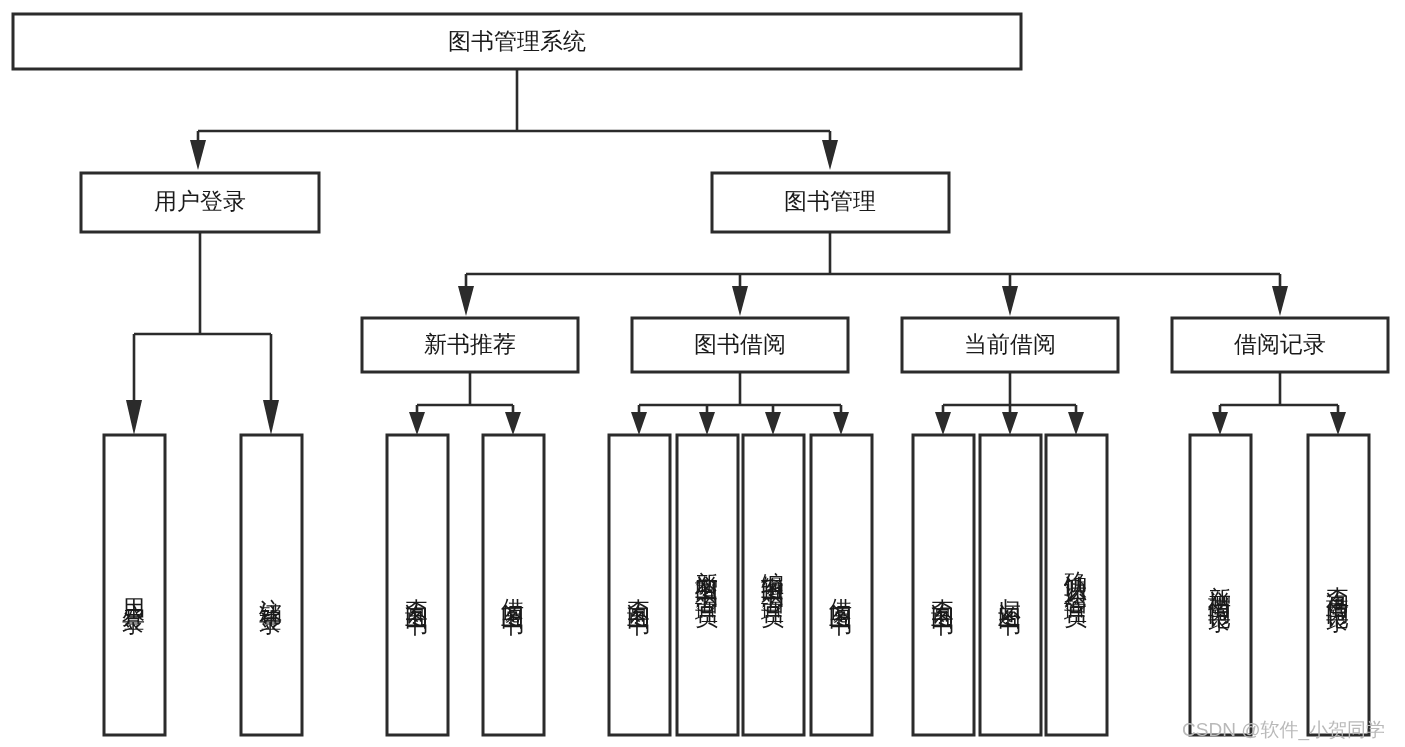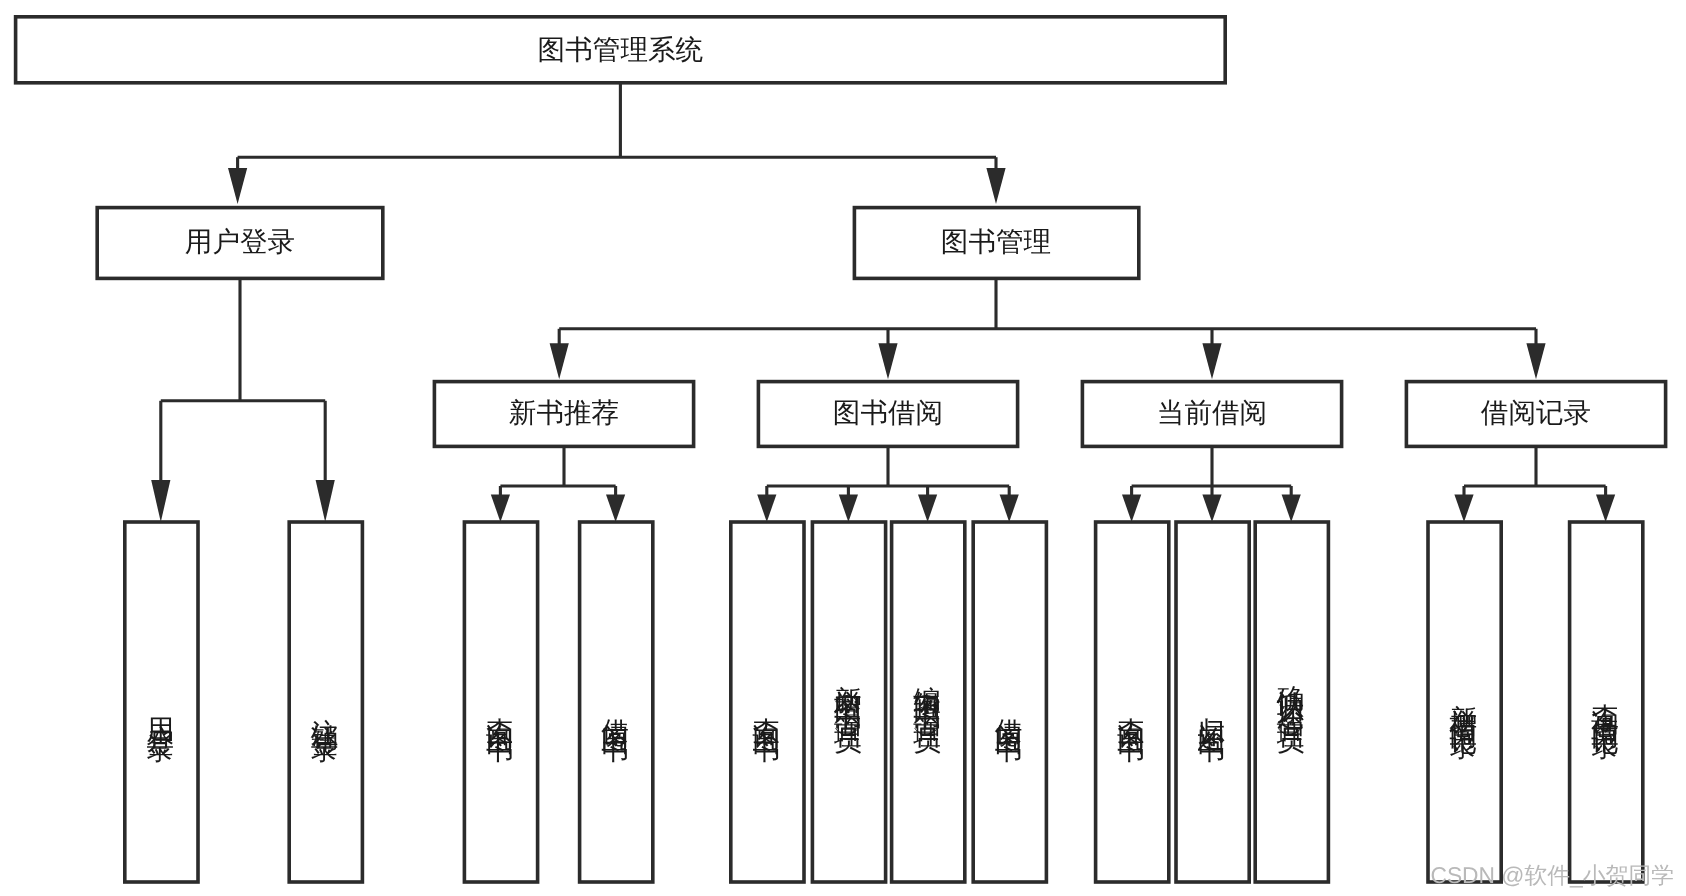--- a/index.html
+++ b/index.html
@@ -50,21 +50,21 @@
     font-family: "Liberation Sans", "DejaVu Sans", sans-serif;
     font-size: 23px;
     fill: #1a1a1a;
     writing-mode: vertical-rl;
     text-orientation: upright;
     letter-spacing: 5px;
     text-anchor: middle;
   }
   .watermark {
     position: absolute;
-    right: 10px;
+    right: 20px;
     bottom: 4px;
     font-family: "Liberation Sans", "DejaVu Sans", sans-serif;
     font-size: 19px;
     color: #b9b9b9;
     white-space: nowrap;
     pointer-events: none;
   }
 </style>
 </head>
 <body>

